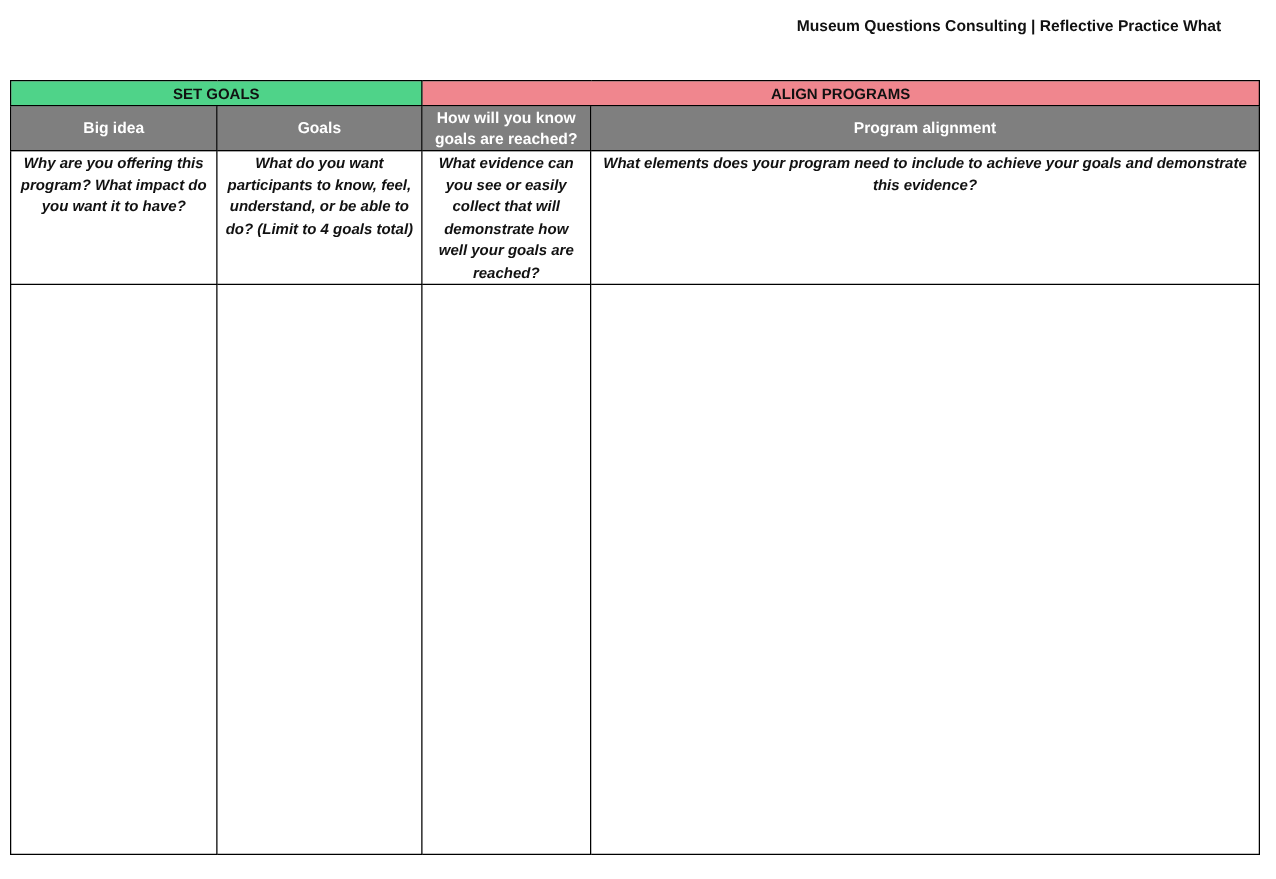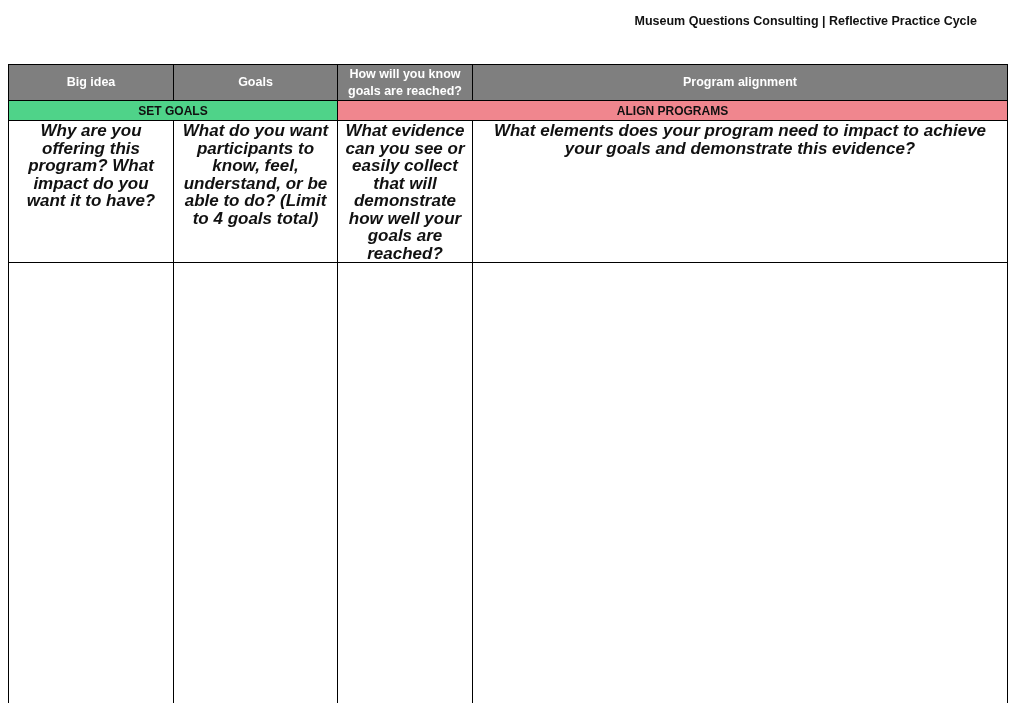--- a/index.html
+++ b/index.html
@@ -48,63 +48,63 @@
       color: #ffffff;
       font-size: 12.5px;
       font-weight: bold;
       vertical-align: middle !important;
       line-height: 17px;
       padding: 0 4px;
     }
 
     .prompt-cell {
       height: 106px;
-      font-size: 17px;
+      font-size: 12px;
       font-style: italic;
       font-weight: bold;
       line-height: 17.5px;
       padding: 1px 6px 0 6px;
       color: #111;
     }
 
     .entry-cell {
       height: 456px;
       background: #fff;
     }
   </style>
 </head>
 <body>
 
 <div class="page-header">
-  <div>Museum Questions Consulting | Reflective Practice Cycle</div>
+  <div>Museum Questions Consulting | Reflective Practice What</div>
 </div>
 
 <table class="worksheet">
   <colgroup>
     <col style="width:165px">
     <col style="width:164px">
     <col style="width:135px">
     <col style="width:535px">
   </colgroup>
   <tbody>
       <tr>
+    <td colspan="2" class="section-cell section-set">SET GOALS</td>
+    <td colspan="2" class="section-cell section-align">ALIGN PROGRAMS</td>
+  </tr>
+  <tr>
     <th class="col-header">Big idea</th>
     <th class="col-header">Goals</th>
     <th class="col-header">How will you know goals are reached?</th>
     <th class="col-header">Program alignment</th>
   </tr>
   <tr>
-    <td colspan="2" class="section-cell section-set">SET GOALS</td>
-    <td colspan="2" class="section-cell section-align">ALIGN PROGRAMS</td>
-  </tr>
-  <tr>
     <td class="prompt-cell">Why are you offering this program? What impact do you want it to have?</td>
     <td class="prompt-cell">What do you want participants to know, feel, understand, or be able to do? (Limit to 4 goals total)</td>
     <td class="prompt-cell">What evidence can you see or easily collect that will demonstrate how well your goals are reached?</td>
-    <td class="prompt-cell">What elements does your program need to impact to achieve your goals and demonstrate this evidence?</td>
+    <td class="prompt-cell">What elements does your program need to include to achieve your goals and demonstrate this evidence?</td>
   </tr>
   <tr>
     <td class="entry-cell"></td>
     <td class="entry-cell"></td>
     <td class="entry-cell"></td>
     <td class="entry-cell"></td>
   </tr>
 </tbody>
   </table>
 

